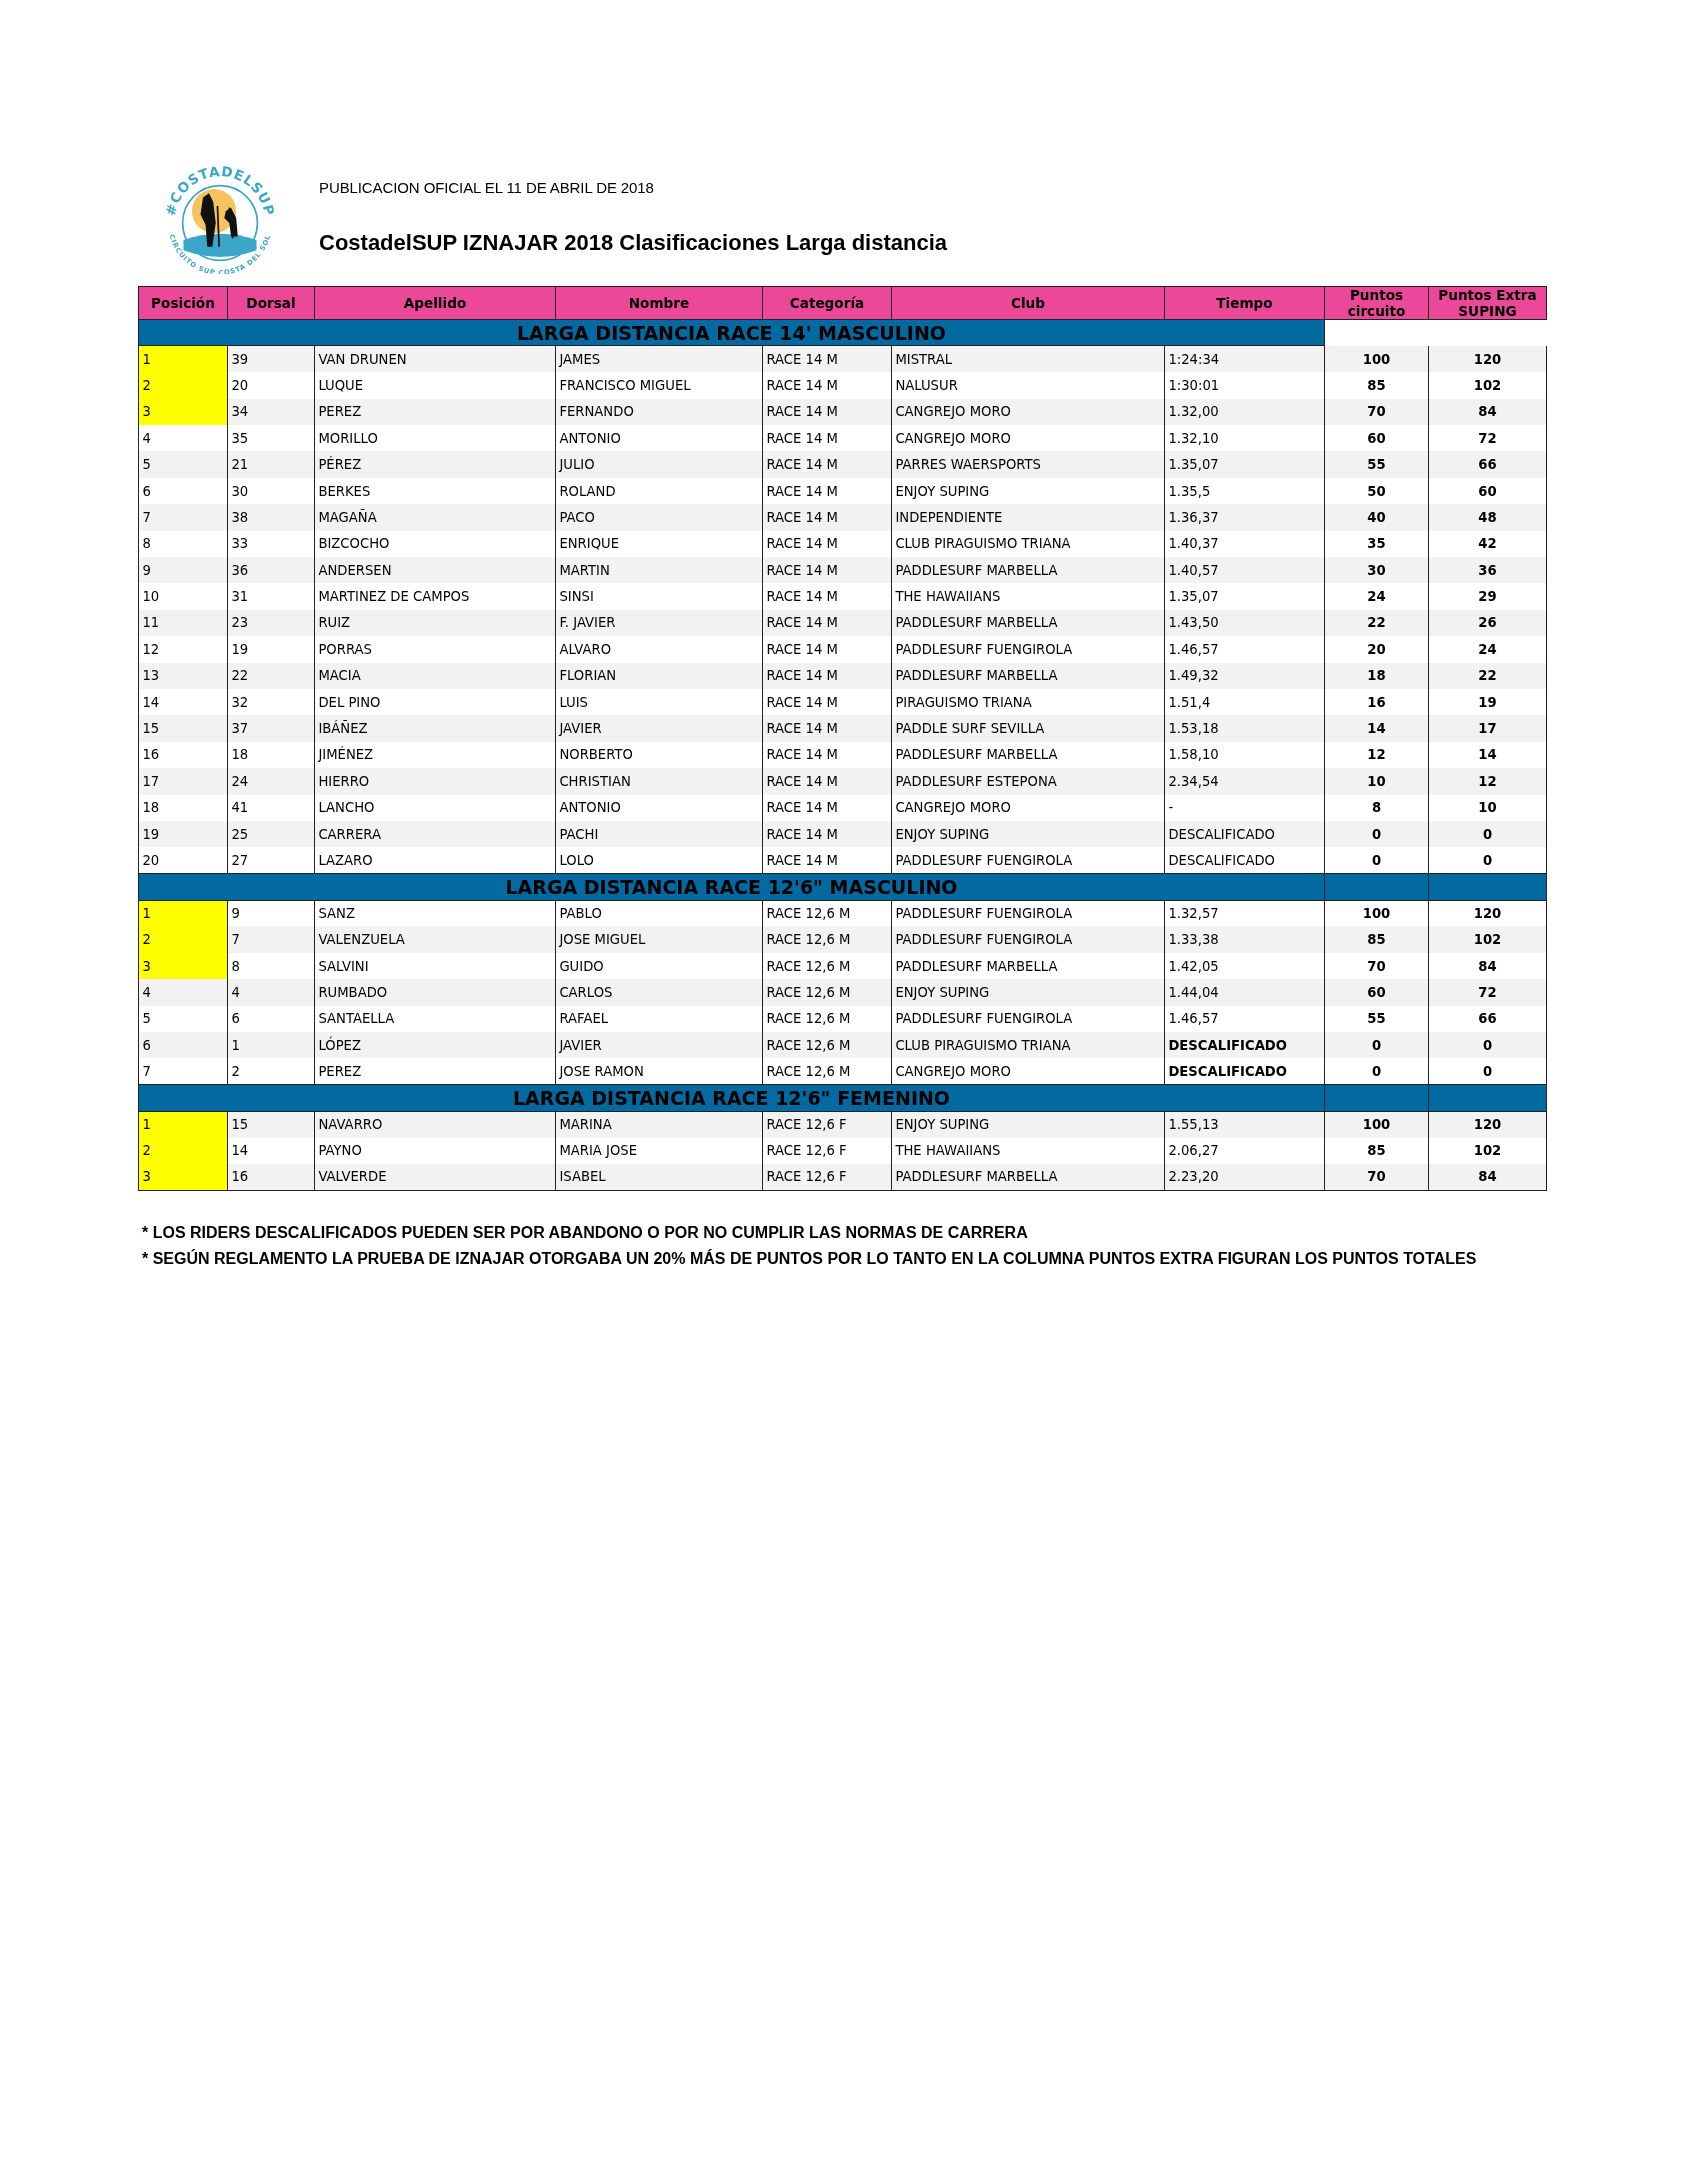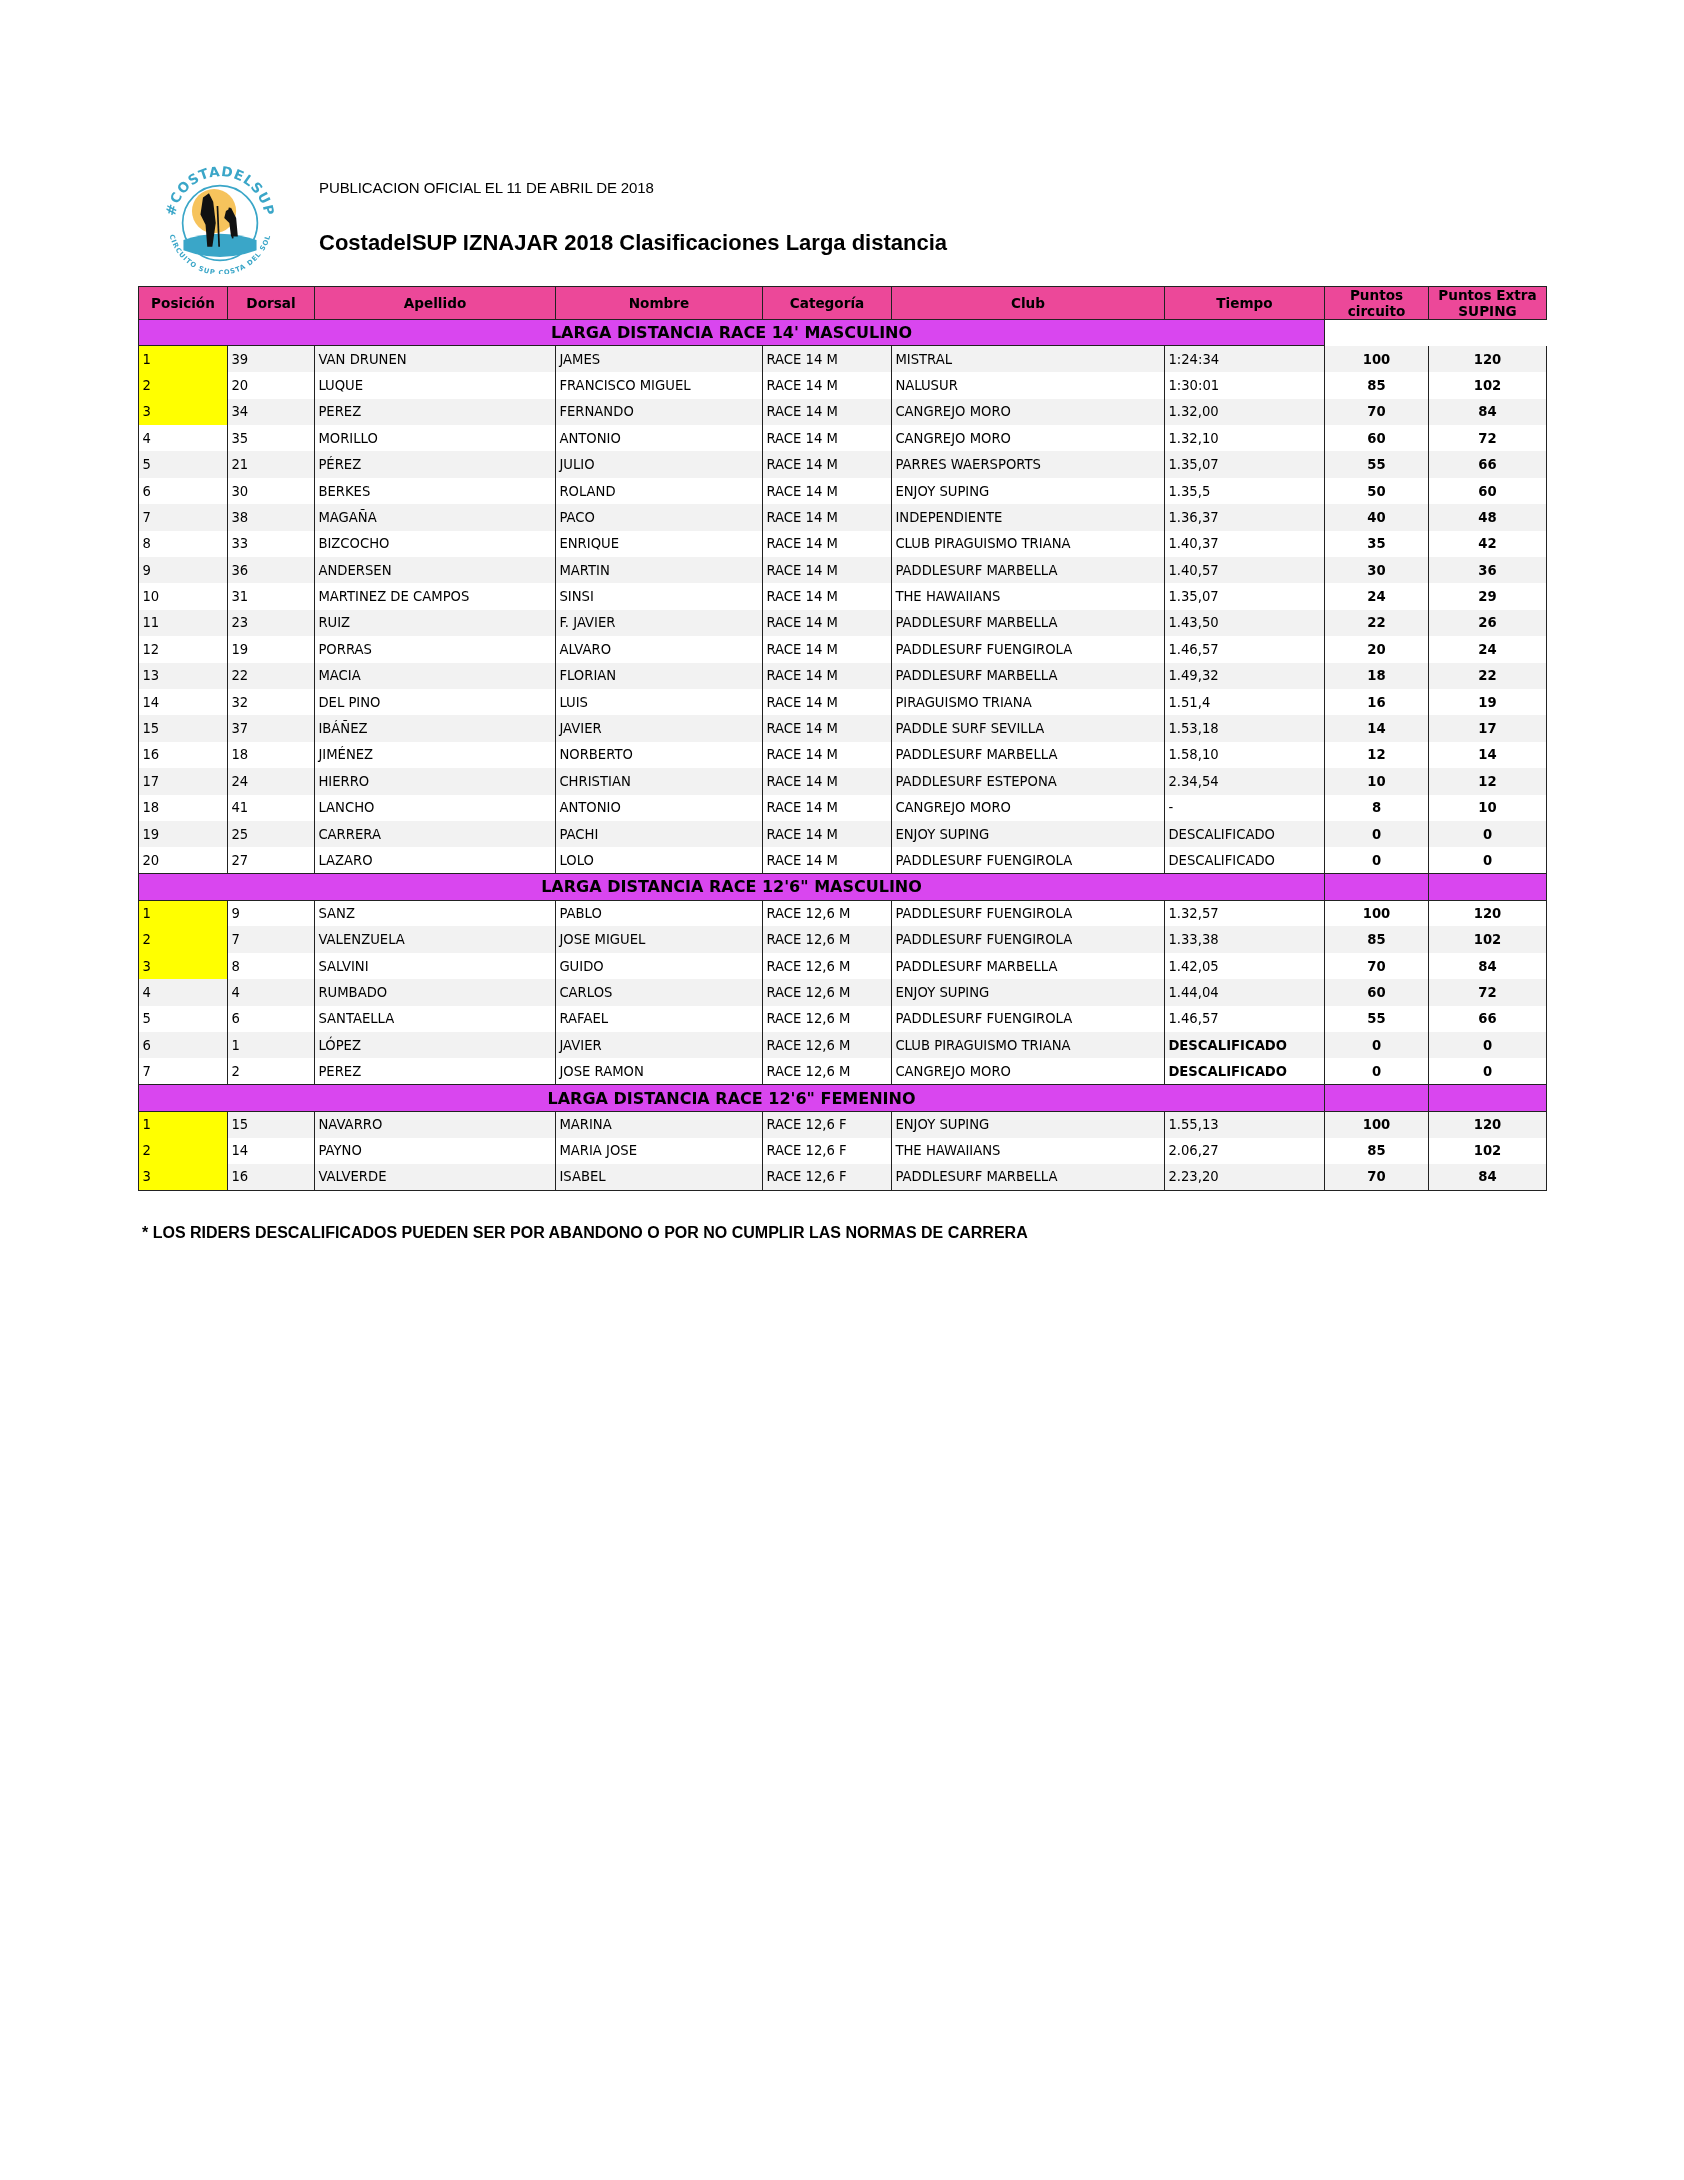--- a/index.html
+++ b/index.html
@@ -11,21 +11,21 @@
   table.res td, table.res th { padding: 0 3.4px; height: 26.4px; box-sizing: border-box; font-size: 13.2px; white-space: nowrap; overflow: hidden; font-family: "DejaVu Sans", sans-serif; }
   table.res th { background: #ec4899; border: 1.7px solid #222; font-weight: bold; font-size: 13.6px; text-align: center; }
   table.res th.two { line-height: 16px; }
   table.res td { border-left: 1.7px solid #222; border-right: 1.7px solid #222; }
   .rowg td { background: #f2f2f2; }
   .roww td { background: #ffffff; }
   td.pos { text-align: left; }
   td.podium { background: #ffff00 !important; }
   td.pts { text-align: center; font-weight: bold; }
   td.bold { font-weight: bold; }
-  tr.sec td { background: #d946ef; border-top: 1.7px solid #222; border-bottom: 1.7px solid #222; font-weight: bold; text-align: center; font-size: 16px; }
+  tr.sec td { background: #0369a1; border-top: 1.7px solid #222; border-bottom: 1.7px solid #222; font-weight: bold; text-align: center; font-size: 19px; }
   tr.sec td.secname { text-align: center; }
   tr.last td { border-bottom: 1.7px solid #222; }
   .notes { position: absolute; left: 142px; top: 1224px; font-family: "Liberation Sans", sans-serif; font-weight: bold; font-size: 16px; white-space: nowrap; }
   .notes div { height: 26.4px; }
 </style>
 </head>
 <body>
 
 <div class="logo">
   <svg width="128" height="119" viewBox="0 0 150 140">
@@ -415,14 +415,15 @@
         <td>PADDLESURF MARBELLA</td>
         <td>2.23,20</td>
         <td class="pts">70</td>
         <td class="pts">84</td>
       </tr>
     </tbody>
 </table>
 
 <div class="notes">
   <div>* LOS RIDERS DESCALIFICADOS PUEDEN SER POR ABANDONO O POR NO CUMPLIR LAS NORMAS DE CARRERA</div>
+  <div>* SEGÚN REGLAMENTO LA PRUEBA DE IZNAJAR OTORGABA UN 20% MÁS DE PUNTOS POR LO TANTO EN LA COLUMNA PUNTOS EXTRA FIGURAN LOS PUNTOS TOTALES</div>
 </div>
 
 
 </body></html>

